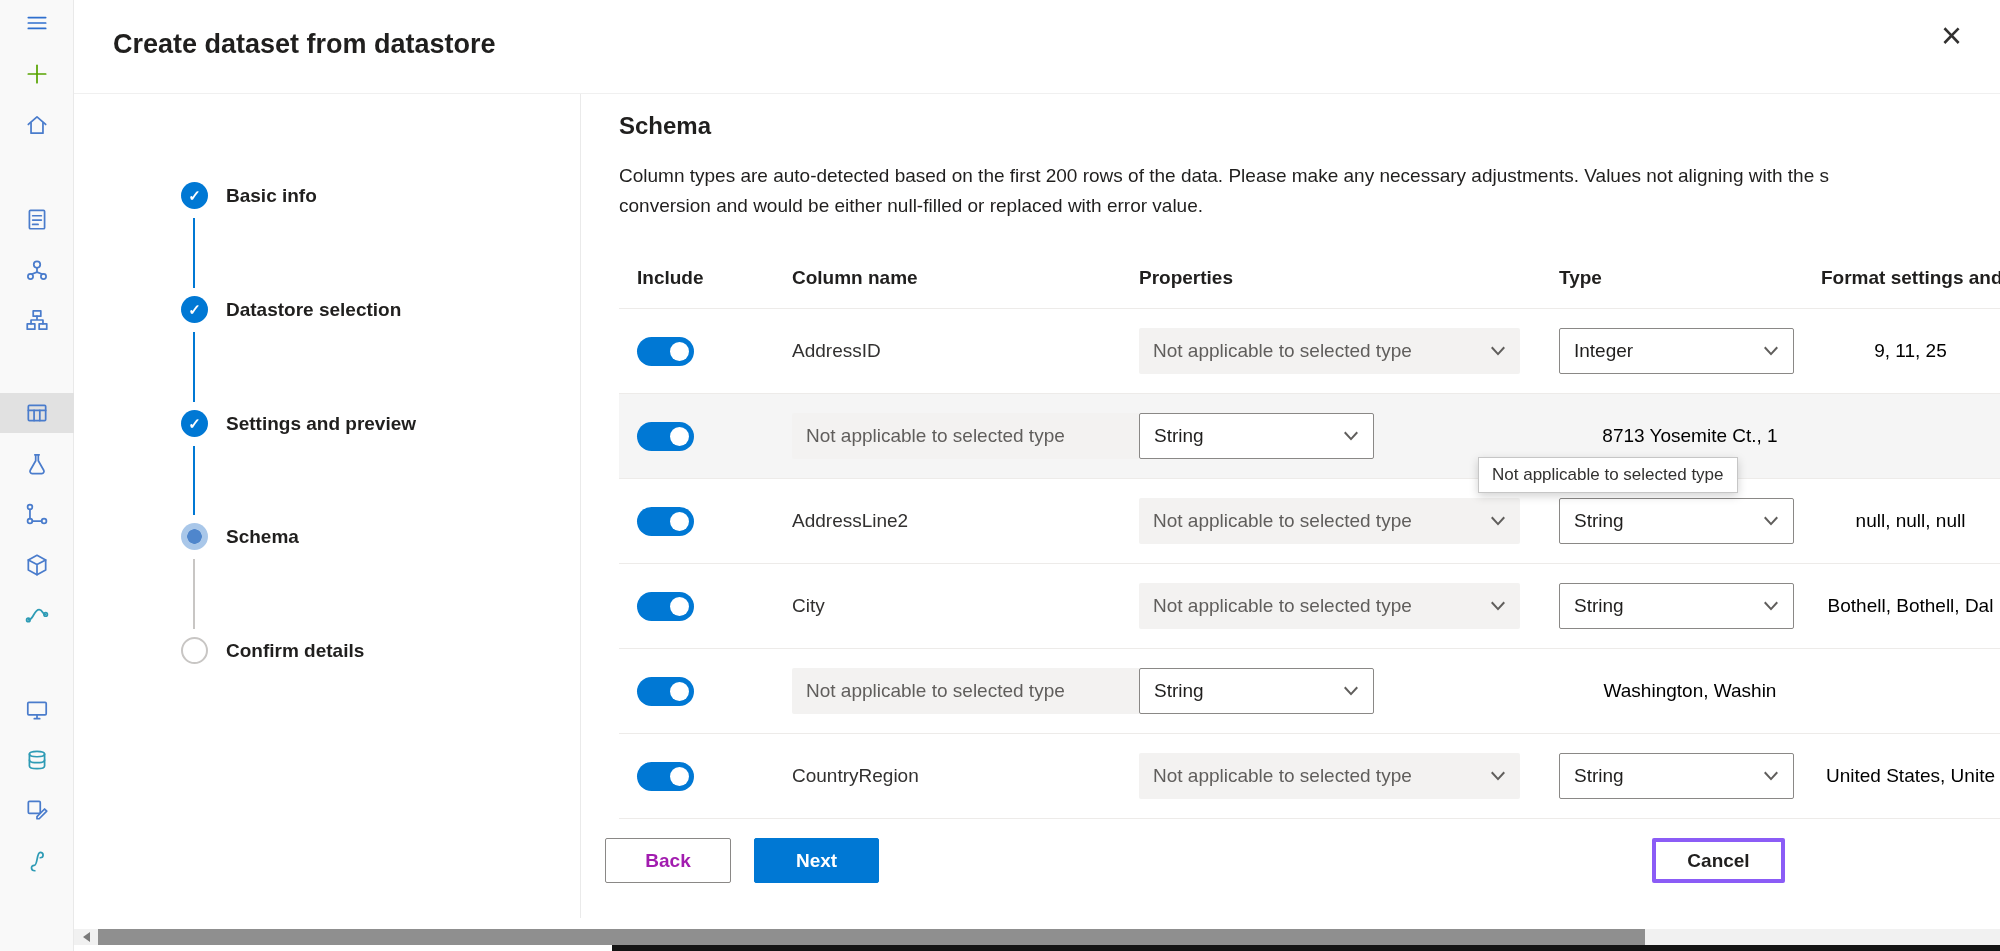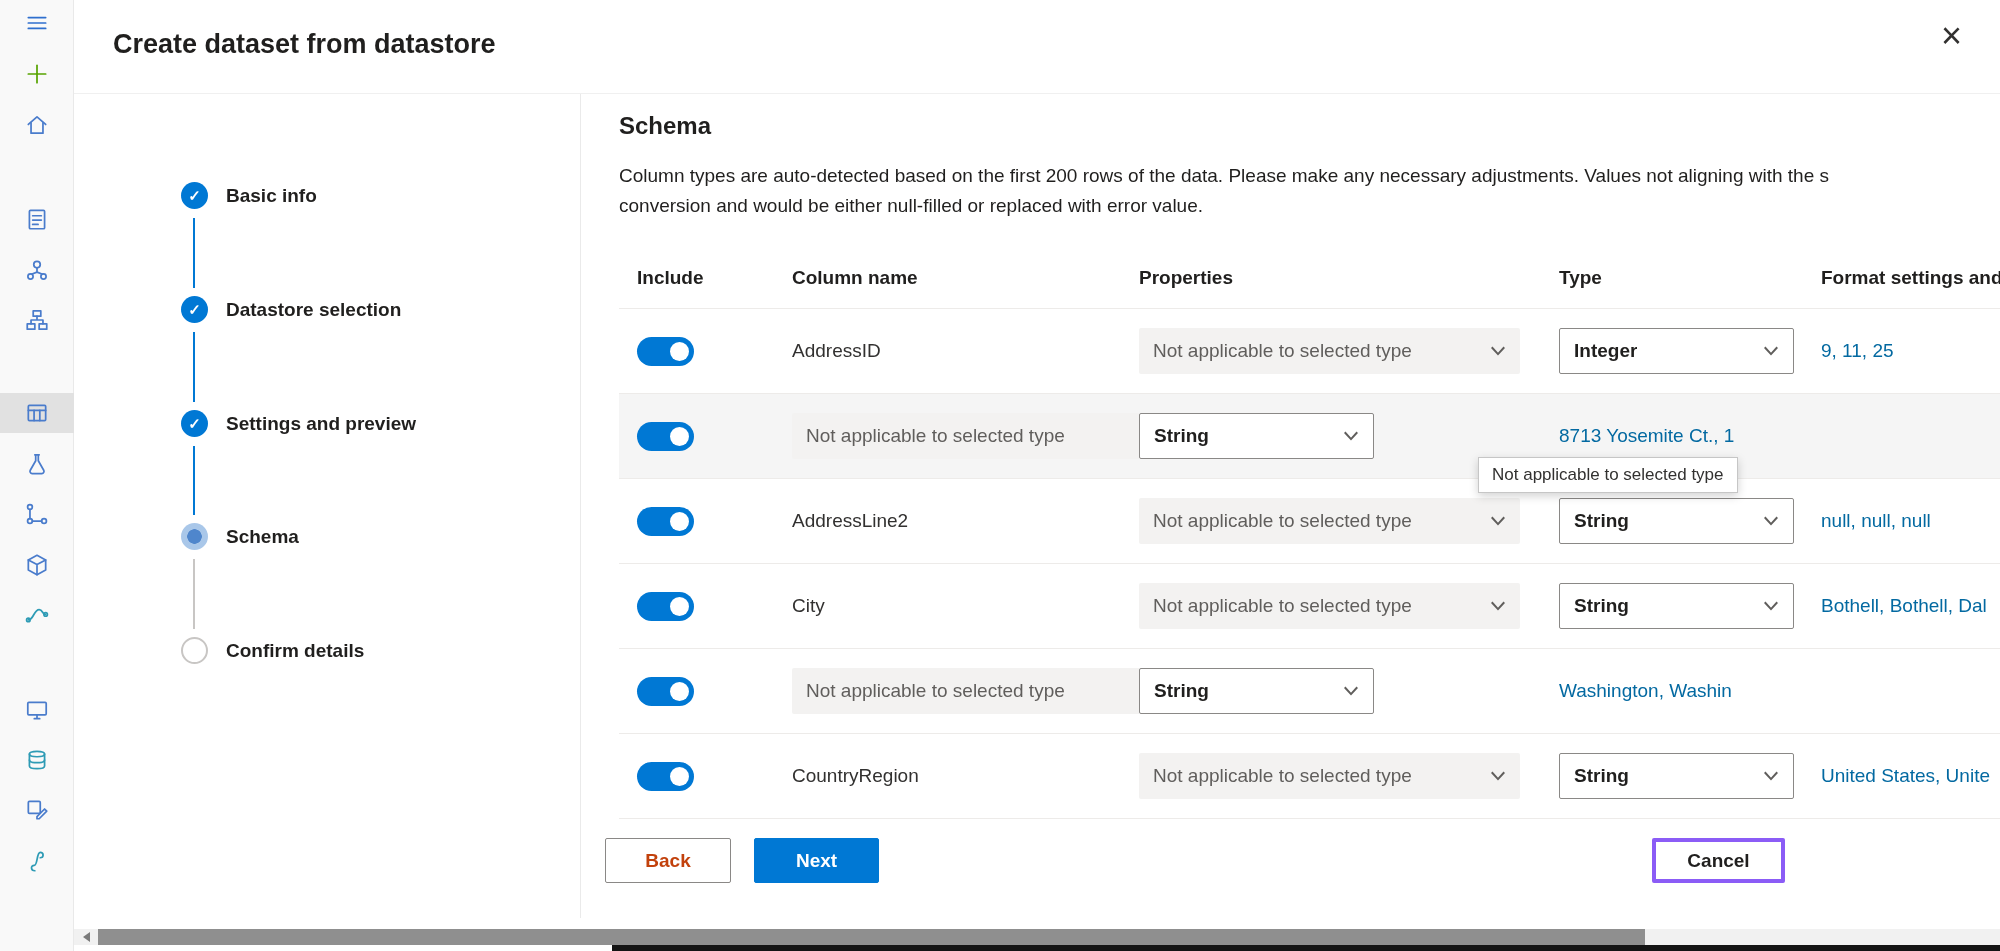--- a/index.html
+++ b/index.html
@@ -46,33 +46,33 @@
           display:grid; grid-template-columns:155px 347px 420px 262px 1fr; align-items:center; padding-left:18px; }
   .trow.alt { background:#f5f5f5; }
 
   .toggle { width:57px; height:29px; border-radius:15px; background:#0078d4; position:relative; cursor:pointer; }
   .toggle .knob { position:absolute; right:5px; top:5px; width:19px; height:19px; border-radius:50%; background:#fff; }
 
   .colname { font-size:19px; color:#323130; white-space:nowrap; overflow:hidden; }
 
   .dd { height:46px; border-radius:2px; display:flex; align-items:center; justify-content:space-between; padding:0 14px; font-size:19px; cursor:pointer; }
   .dd.props { width:381px; background:#f3f2f1; color:#605e5c; }
-  .dd.type  { width:235px; background:#fff; color:#201f1e; border:1px solid #8a8886;font-weight:bold; }
+  .dd.type  { width:235px; background:#fff; color:#201f1e; border:1px solid #8a8886; }
   .dd svg { width:16px; height:10px; stroke:#605e5c; fill:none; stroke-width:1.6; flex:none; margin-left:8px; }
   .dd span { white-space:nowrap; overflow:hidden; }
 
-  .sample { font-size:19px; color:#0369a1; white-space:nowrap; overflow:hidden; }
+  .sample { font-size:19px; color:#000000; white-space:nowrap; overflow:hidden;text-align:center; }
 
   .tooltip { position:absolute; left:1478px; top:457px; background:#fff; border:1px solid #c6c6c6;
              box-shadow:0 3px 9px rgba(0,0,0,.18); padding:7px 13px; font-size:17px; color:#323130; white-space:nowrap; z-index:6; }
 
   
   .btn { position:absolute; top:838px; height:45px; border-radius:2px; font-size:19px; font-weight:600;
          display:flex; align-items:center; justify-content:center; cursor:pointer; }
-  .btn.back   { left:605px;  width:126px; background:#fff; border:1px solid #8a8886; color:#c2410c; }
+  .btn.back   { left:605px;  width:126px; background:#fff; border:1px solid #8a8886; color:#a21caf; }
   .btn.next   { left:754px;  width:125px; background:#0078d4; border:1px solid #0078d4; color:#fff; }
   .btn.cancel { left:1652px; width:133px; background:#fff; border:4px solid #8b5cf6; color:#201f1e; }
 
   
   .hscroll { position:absolute; left:74px; right:0; top:929px; height:16px; background:#f1f1f1; }
   .hscroll .arrow { position:absolute; left:0; top:0; width:24px; height:16px; display:flex; align-items:center; justify-content:center; cursor:pointer; }
   .hscroll .arrow i { width:0; height:0; border-top:5px solid transparent; border-bottom:5px solid transparent; border-right:7px solid #7a7a7a; }
   .hscroll .thumb { position:absolute; left:24px; top:0; width:1547px; height:16px; background:#8f8f8f; cursor:grab; }
   .bottom-strip { position:absolute; left:612px; top:945px; width:1388px; height:6px; background:#141414; }
 </style>

